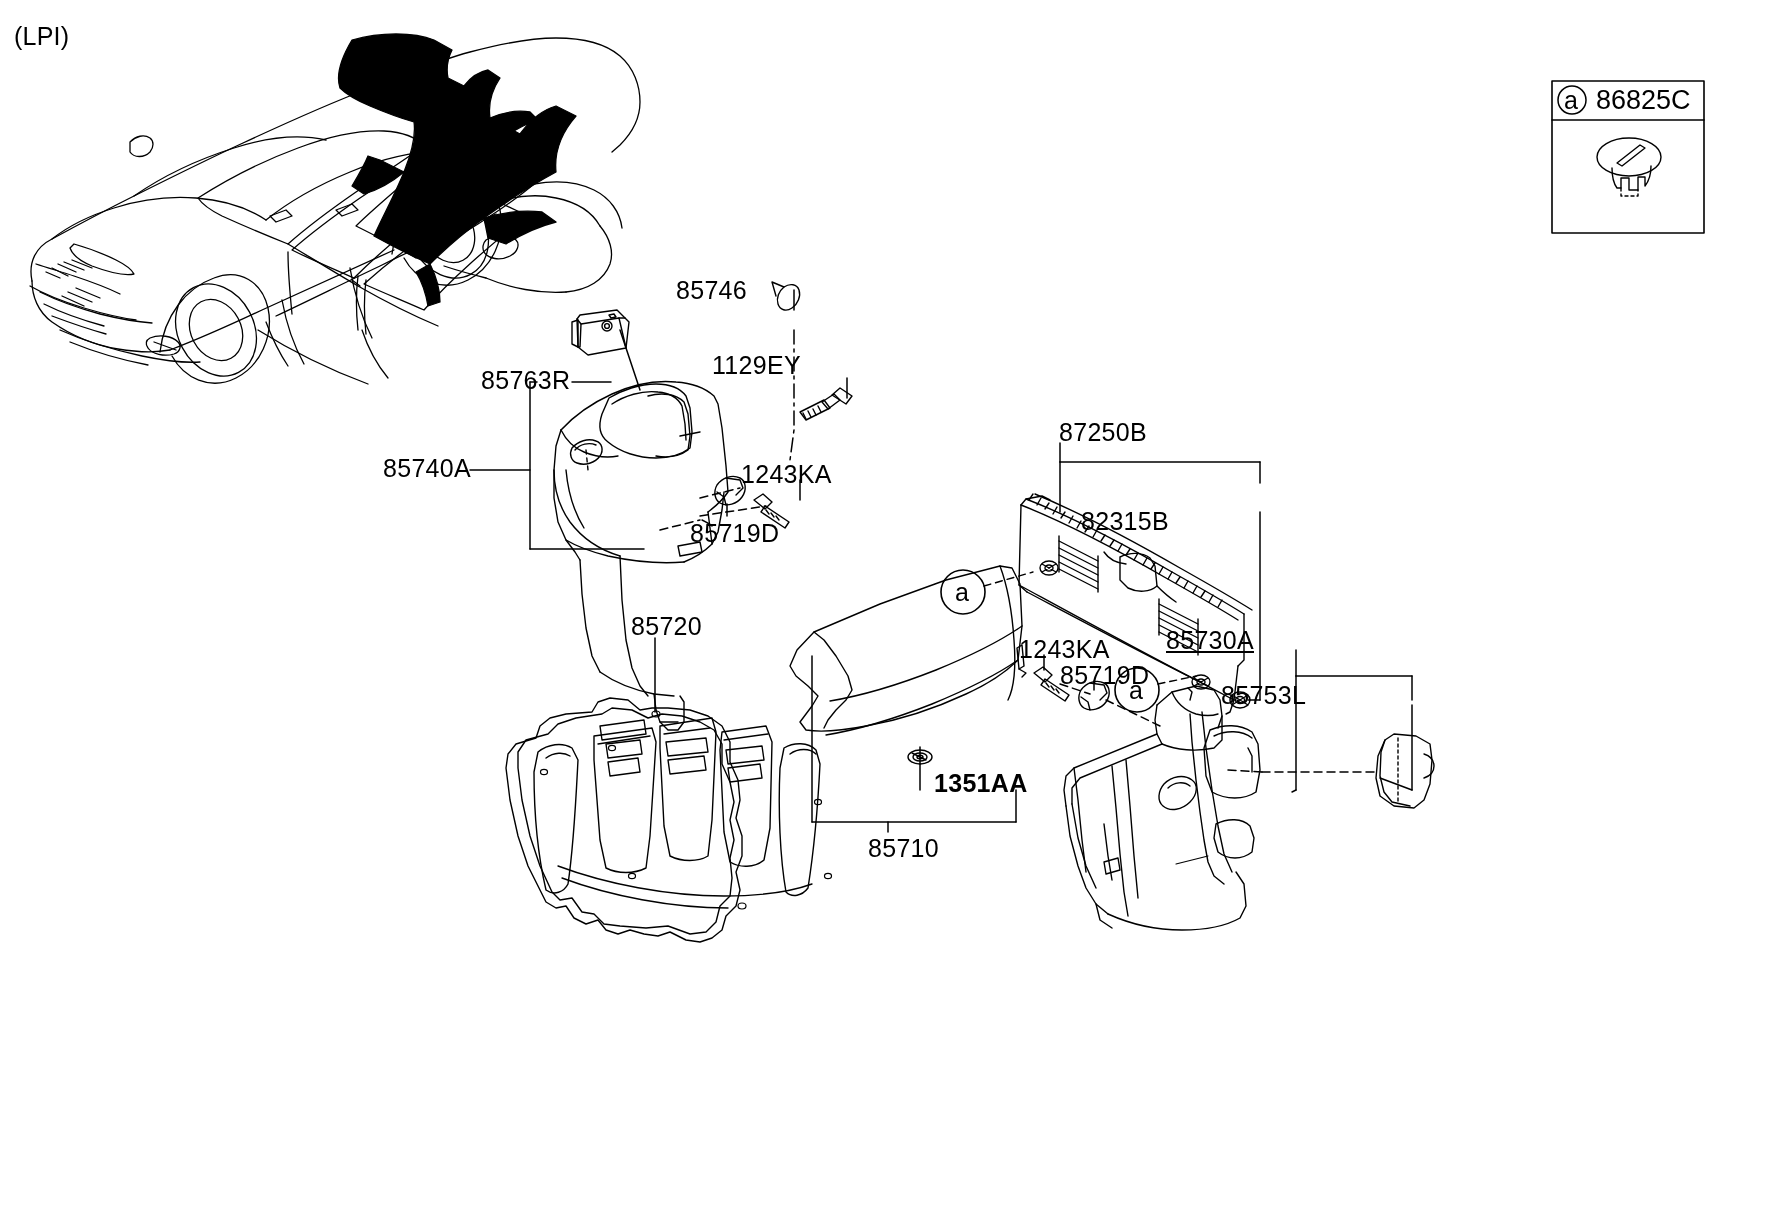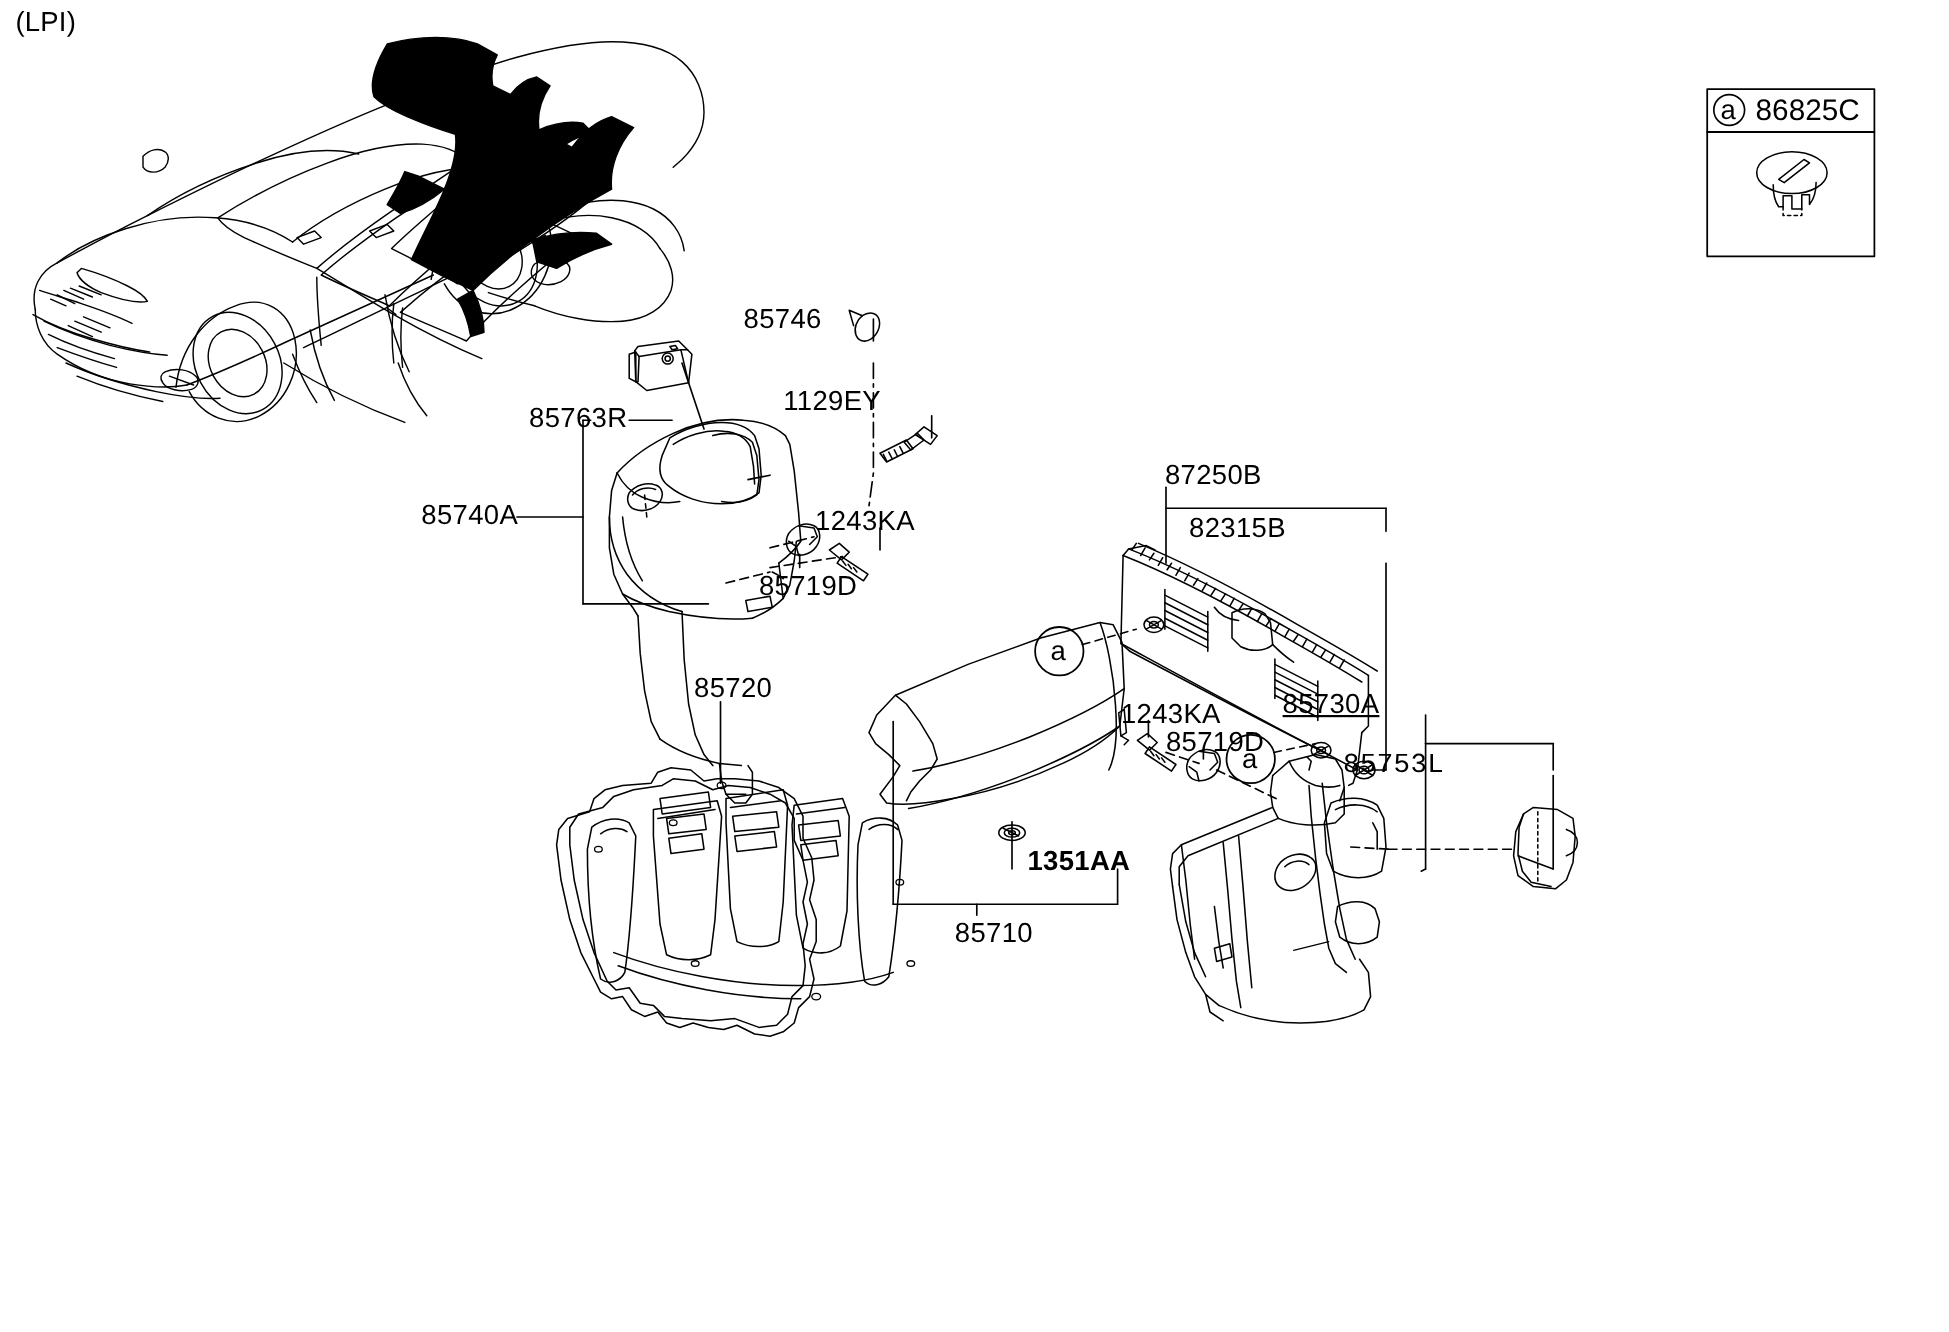--- a/index.html
+++ b/index.html
@@ -20,21 +20,21 @@
     overflow: hidden;
   }
   #sheet svg {
     position: absolute;
     left: 0;
     top: 0;
   }
   .variant-note {
     position: absolute;
     left: 14px;
-    top: 6px;
+    top: 22px;
     font-size: 25px;
     letter-spacing: 0.2px;
     white-space: nowrap;
   }
   .pn {
     position: absolute;
     font-size: 25px;
     letter-spacing: 0.3px;
     white-space: nowrap;
     line-height: 1;
@@ -572,22 +572,22 @@
   <div class="cmark" style="left:955px; top:580px;">a</div>
   <div class="cmark" style="left:1129px; top:678px;">a</div>
 
   <div class="pn" style="left:481px; top:368px;">85763R</div>
   <div class="pn" style="left:383px; top:456px;">85740A</div>
   <div class="pn" style="left:676px; top:278px;">85746</div>
   <div class="pn" style="left:712px; top:353px;">1129EY</div>
   <div class="pn" style="left:741px; top:462px;">1243KA</div>
   <div class="pn" style="left:690px; top:521px;">85719D</div>
   <div class="pn" style="left:1025px; top:420px;margin-left:34px;">87250B</div>
-  <div class="pn" style="left:1081px; top:468px;">82315B</div>
+  <div class="pn" style="left:1081px; top:509px;">82315B</div>
   <div class="pn" style="left:631px; top:614px;">85720</div>
   <div class="pn" style="left:934px; top:771px;font-weight:bold;">1351AA</div>
   <div class="pn" style="left:833px; top:836px;margin-left:35px;">85710</div>
   <div class="pn" style="left:1019px; top:637px;">1243KA</div>
   <div class="pn" style="left:1060px; top:663px;">85719D</div>
   <div class="pn" style="left:1166px; top:628px;text-decoration:underline;">85730A</div>
-  <div class="pn" style="left:1221px; top:683px;font-family:Liberation Mono, monospace;">85753L</div>
+  <div class="pn" style="left:1221px; top:683px;">85753L</div>
 
 </div>
 
 </body></html>

